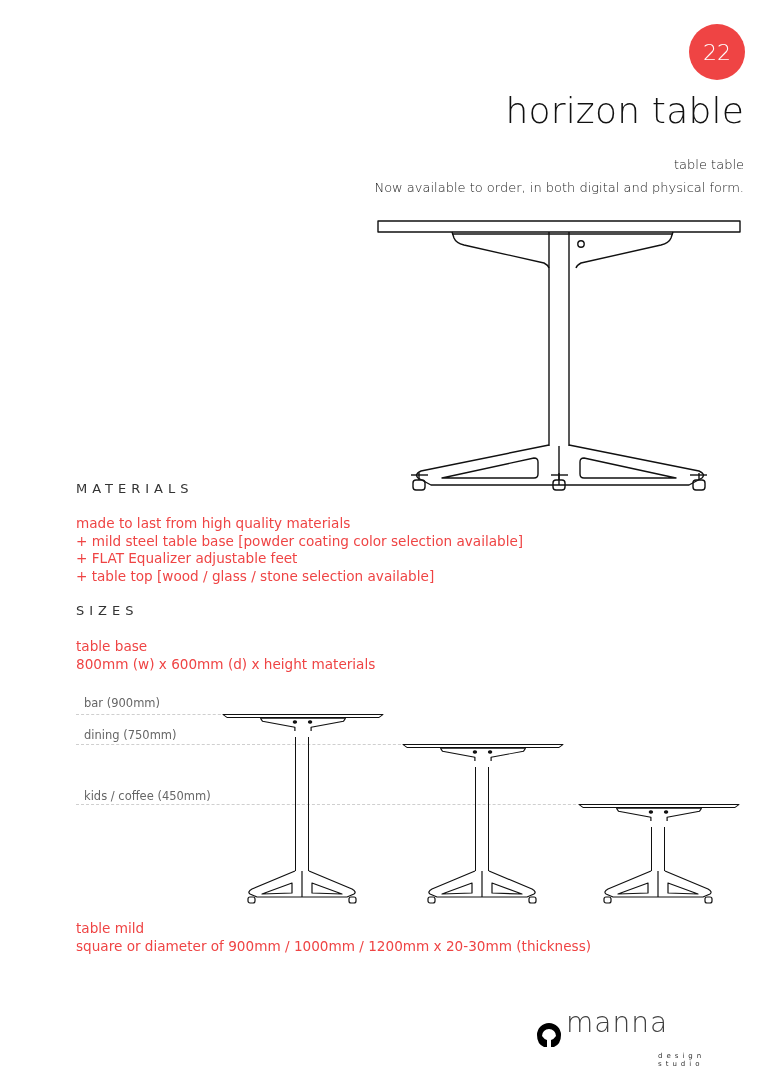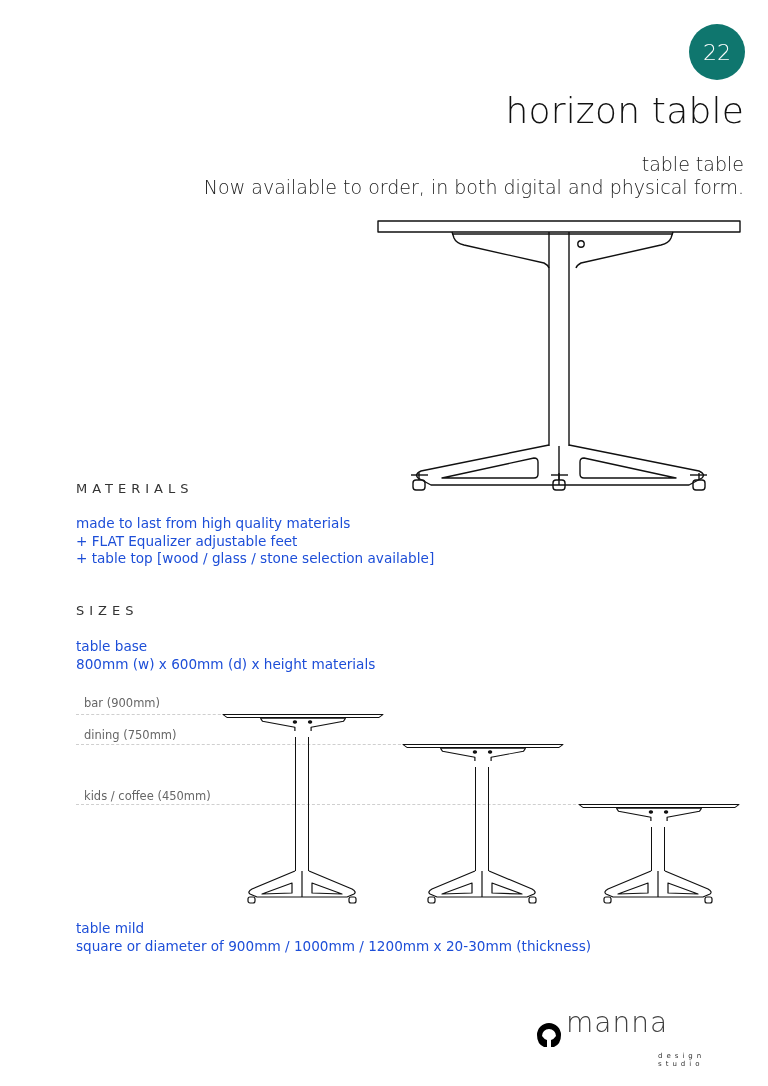--- a/index.html
+++ b/index.html
@@ -1,27 +1,27 @@
 <!DOCTYPE html>
 <html><head>
 <meta charset="utf-8">
 <style>
   html, body { margin: 0; padding: 0; background: #ffffff; }
   body { width: 768px; height: 1086px; position: relative; overflow: hidden;
          font-family: "DejaVu Sans", sans-serif; color: #1a1a1a; }
   .page-badge { position: absolute; left: 689px; top: 24px; width: 56px; height: 56px;
-                border-radius: 50%; background: #0f766e; color: #fff; display: flex;
+                border-radius: 50%; background: #ef4444; color: #fff; display: flex;
                 align-items: center; justify-content: center; font-size: 22px; font-weight: 300; }
   .title { position: absolute; right: 24px; top: 90px; font-size: 36px; font-weight: 300;
            letter-spacing: 0.2px; color: #111; white-space: nowrap; }
-  .subtitle { position: absolute; right: 24px; top: 153px; text-align: right; font-size: 19px;
+  .subtitle { position: absolute; right: 24px; top: 153px; text-align: right; font-size: 13px;
               line-height: 23px; color: #222; white-space: nowrap; font-weight: 300; }
   .hero { position: absolute; left: 376px; top: 218px; width: 366px; height: 276px; }
   .section-heading { position: absolute; left: 76px; font-size: 13px; letter-spacing: 5px; color: #333; text-align: center; }
-  .body-text { position: absolute; left: 76px; font-size: 13.6px; line-height: 17.5px; color: #1d4ed8; white-space: nowrap; }
+  .body-text { position: absolute; left: 76px; font-size: 13.6px; line-height: 17.5px; color: #ef4444; white-space: nowrap; }
   .height-label { position: absolute; left: 84px; font-size: 11.5px; color: #666; white-space: nowrap; }
   .dash-line { position: absolute; left: 76px; height: 0; border-top: 1px dashed #cfcfcf; }
   .mini-table { position: absolute; }
   .logo { position: absolute; left: 536px; top: 1016px; width: 212px; height: 50px; }
   .logo-word { position: absolute; left: 30px; top: -10px; font-size: 28px; font-weight: 200;
                letter-spacing: 1px; color: #404040; font-family: "DejaVu Sans", sans-serif; }
   .logo-sub { position: absolute; left: 122px; top: 36px; font-size: 7px; letter-spacing: 4px; color: #333; }
   svg { display: block; }
 </style>
 </head>
@@ -91,20 +91,21 @@
   <div>Now available to order, in both digital and physical form.</div>
 </div>
 
 <svg class="hero" viewBox="0 0 366 276">
   <use href="#table-drawing"></use>
 </svg>
 
 <div class="section-heading" style="top:481px">MATERIALS</div>
 <div class="body-text" style="top:515px">
   <div>made to last from high quality materials</div>
+  <div>+ mild steel table base [powder coating color selection available]</div>
   <div>+ FLAT Equalizer adjustable feet</div>
   <div>+ table top [wood / glass / stone selection available]</div>
 </div>
 
 <div class="section-heading" style="top:603px">SIZES</div>
 <div class="body-text" style="top:638px">
   <div>table base</div>
   <div>800mm (w) x 600mm (d) x height materials</div>
 </div>
 

